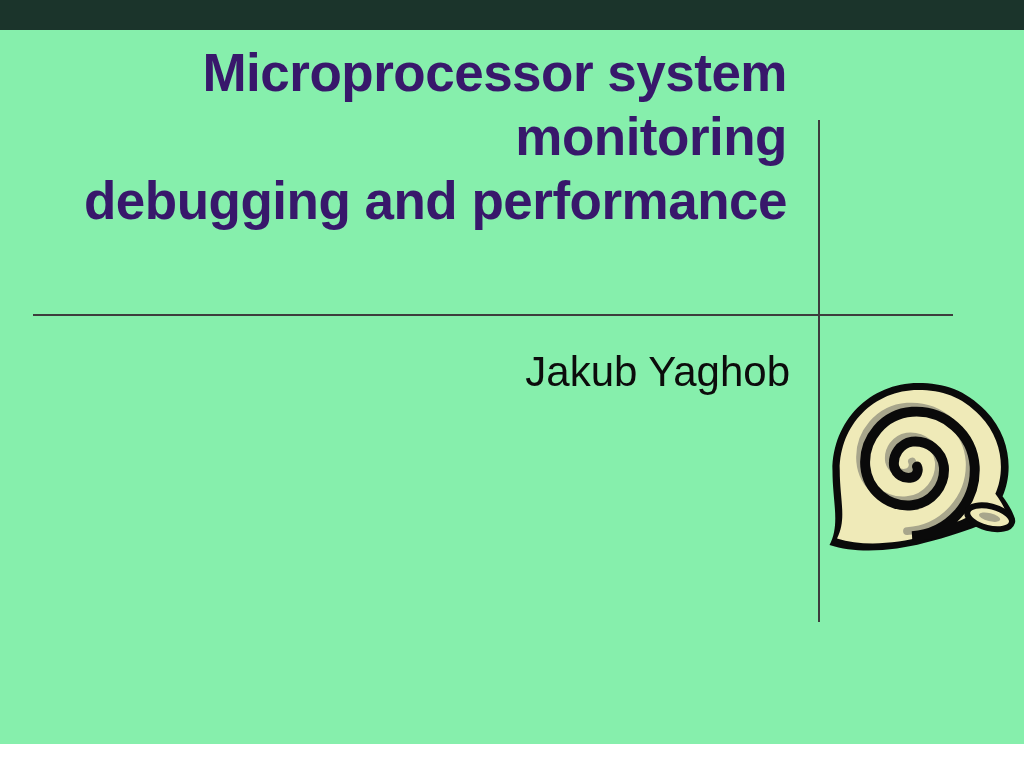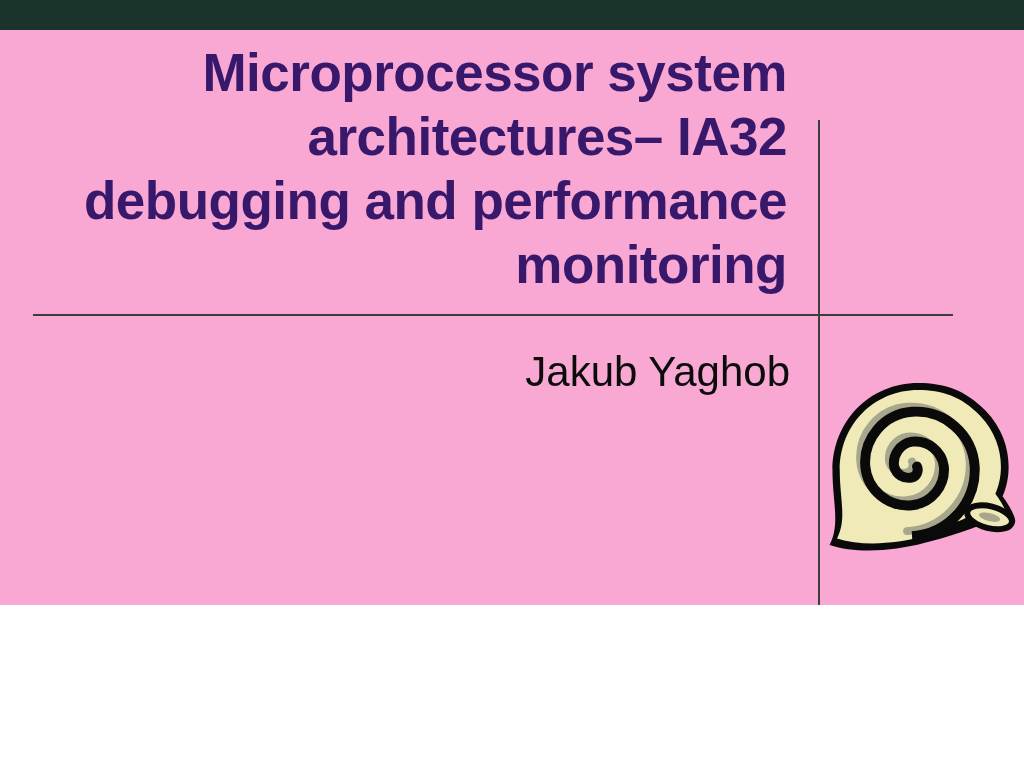--- a/index.html
+++ b/index.html
@@ -3,22 +3,22 @@
 <meta charset="utf-8">
 <style>
   html, body {
     margin: 0;
     padding: 0;
     background: #ffffff;
   }
   .slide {
     position: relative;
     width: 1024px;
-    height: 605px;
-    background: #f9a8d4;
+    height: 744px;
+    background: #86efac;
     overflow: hidden;
     font-family: "Liberation Sans", sans-serif;
   }
   .top-bar {
     position: absolute;
     left: 0;
     top: 0;
     width: 1024px;
     height: 30px;
   }
@@ -78,23 +78,22 @@
 </style>
 </head>
 <body>
 
 <div class="slide">
 
   <div class="top-bar" style="background: rgb(27, 52, 43);"></div>
 
   <div class="title-block" style="color: rgb(56, 24, 107);">
     <span class="tline">Microprocessor system</span>
-    <span class="tline">architectures– IA32</span>
+    <span class="tline">monitoring</span>
     <span class="tline">debugging and performance</span>
-    <span class="tline">monitoring</span>
   </div>
 
   <div class="h-rule" style="background: rgb(61, 61, 61);"></div>
 
   <div class="v-rule" style="background: rgb(61, 61, 61);"></div>
 
   <div class="subtitle-block" style="color: rgb(12, 12, 12);">Jakub Yaghob</div>
 
   <div class="snail-wrap">
     <svg viewBox="0 0 196 180" xmlns="http://www.w3.org/2000/svg">

